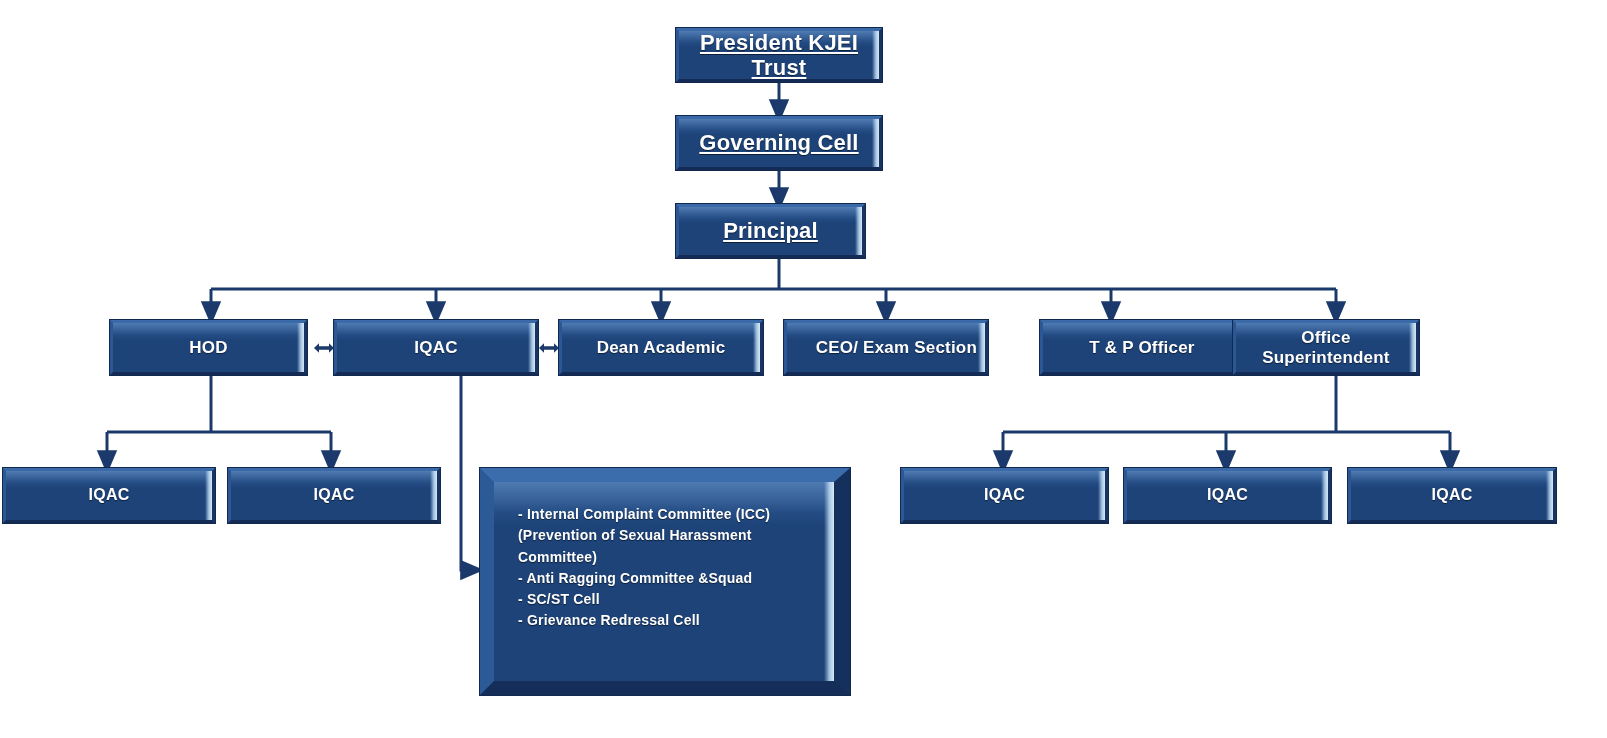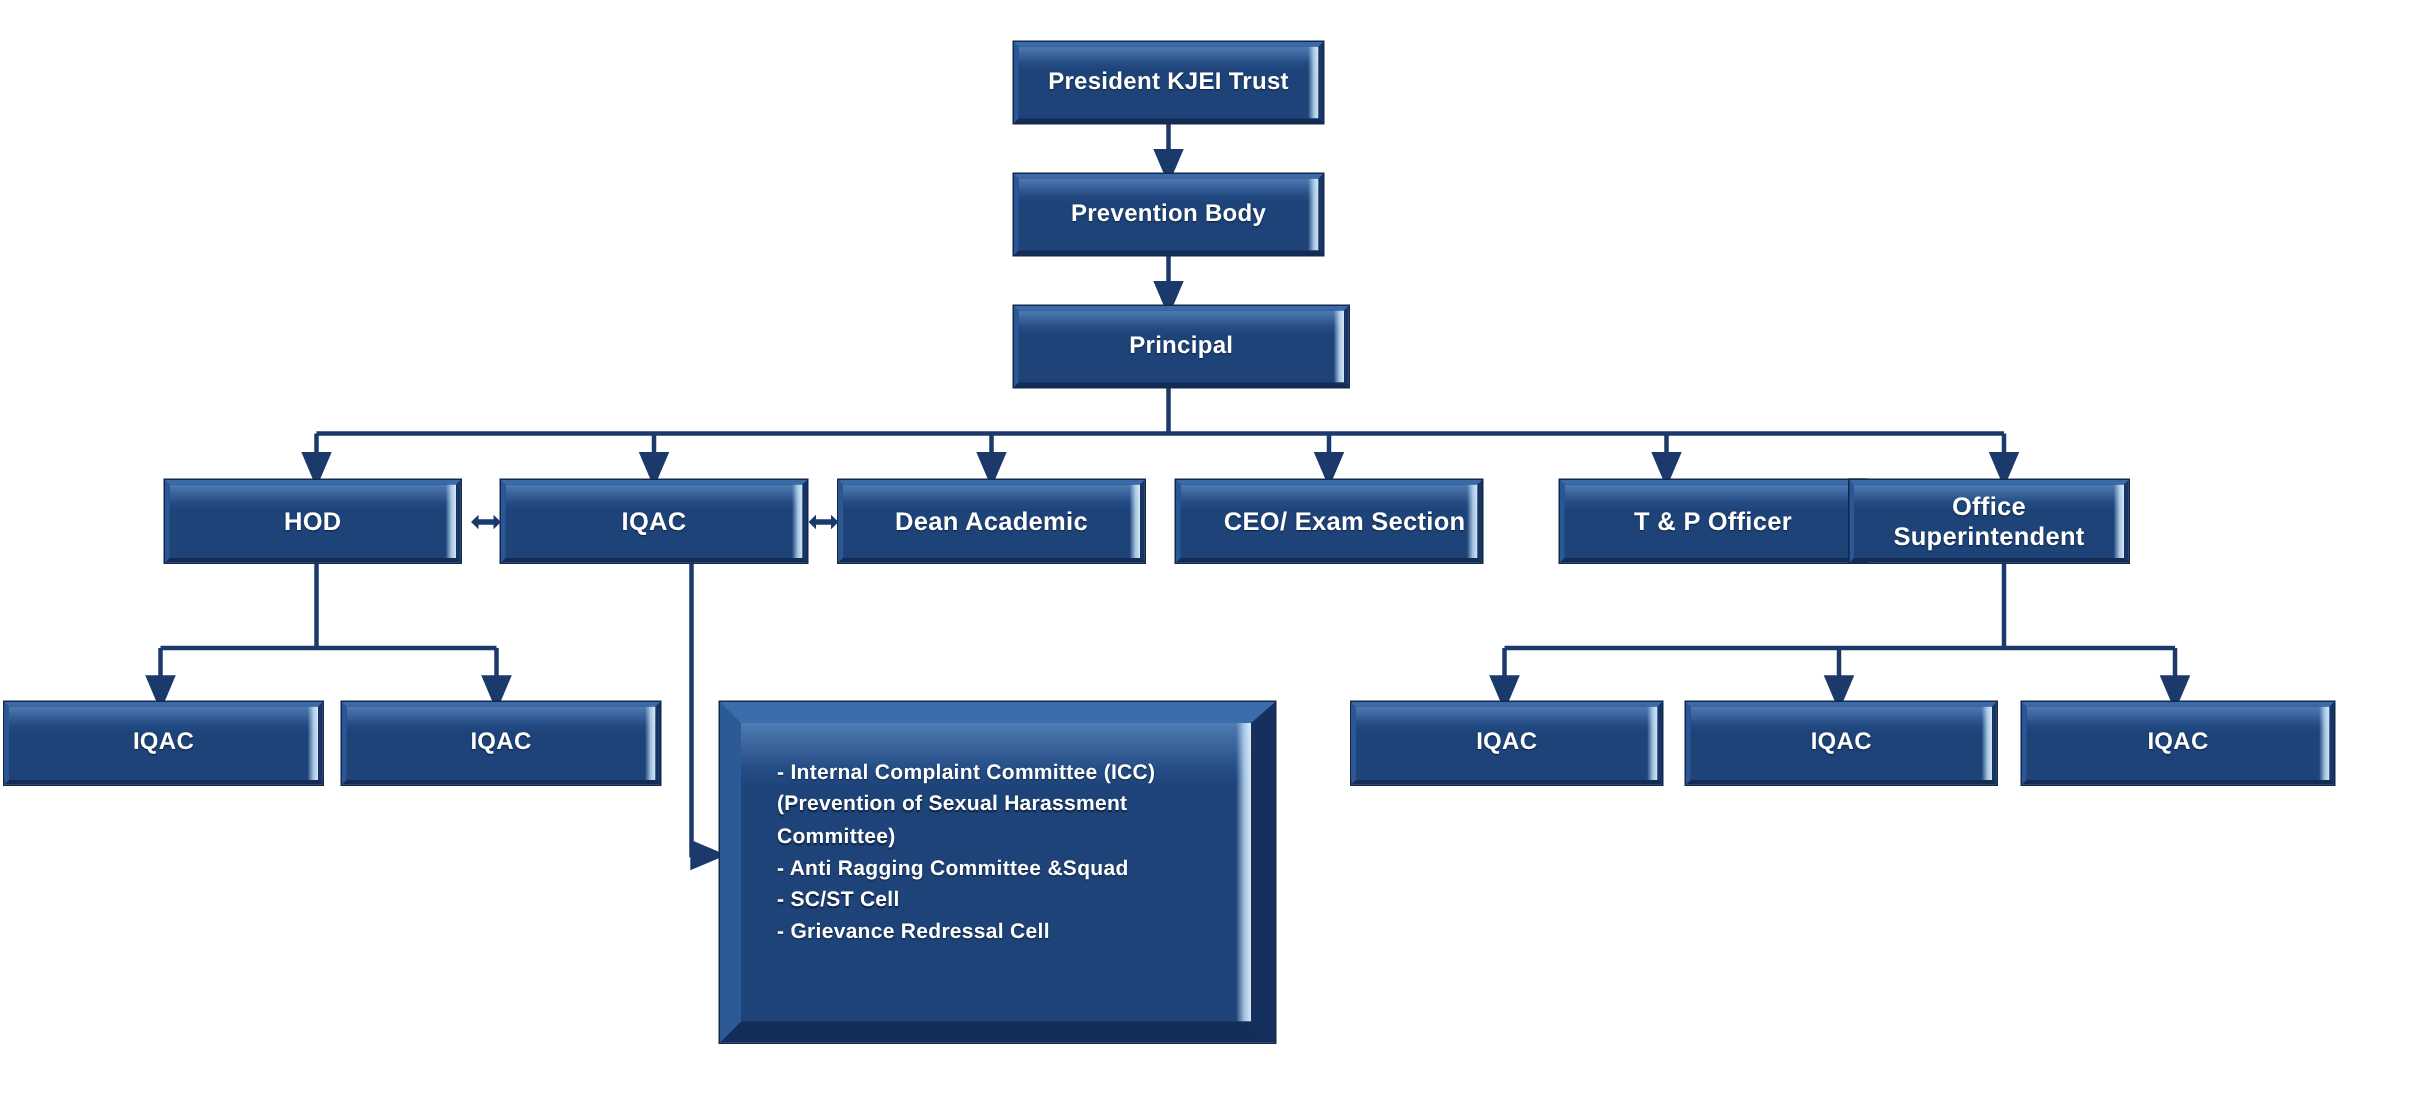--- a/index.html
+++ b/index.html
@@ -75,21 +75,21 @@
   }
   .node .node-label {
     position: relative;
     z-index: 3;
     text-align: center;
     padding: 0 8px;
     line-height: 1.15;
   }
 
   
-  .node.lvl1 { font-size: 16px; }
+  .node.lvl1 { font-size: 22px; text-decoration: underline; }
   .node.lvl2 { font-size: 17px; }
   .node.leaf { font-size: 16px; }
 
   
   .node.committee {
     border-top-width: 14px;
     border-left-width: 14px;
     border-right-width: 16px;
     border-bottom-width: 14px;
     border-top-color: #3b6dac;
@@ -158,24 +158,24 @@
       <line x1="1226" y1="432" x2="1226" y2="464" marker-end="url(#arrowhead)"></line>
       <line x1="1450" y1="432" x2="1450" y2="464" marker-end="url(#arrowhead)"></line>
     </g>
   </svg>
 
   <div class="node lvl1" style="left:676px; top:28px; width:206px; height:54px;">
     <span class="node-label">President KJEI Trust</span>
   </div>
 
   <div class="node lvl1" style="left:676px; top:116px; width:206px; height:54px;">
-    <span class="node-label">Prevention Body</span>
-  </div>
-
-  <div class="node lvl1" style="left:676px; top:204px; width:223px; height:54px;">
+    <span class="node-label">Governing Cell</span>
+  </div>
+
+  <div class="node lvl1" style="left:676px; top:204px; width:189px; height:54px;">
     <span class="node-label">Principal</span>
   </div>
 
   <div class="node lvl2" style="left:110px; top:320px; width:197px; height:55px;">
     <span class="node-label">HOD</span>
   </div>
 
   <div class="node lvl2" style="left:334px; top:320px; width:204px; height:55px;">
     <span class="node-label">IQAC</span>
   </div>

